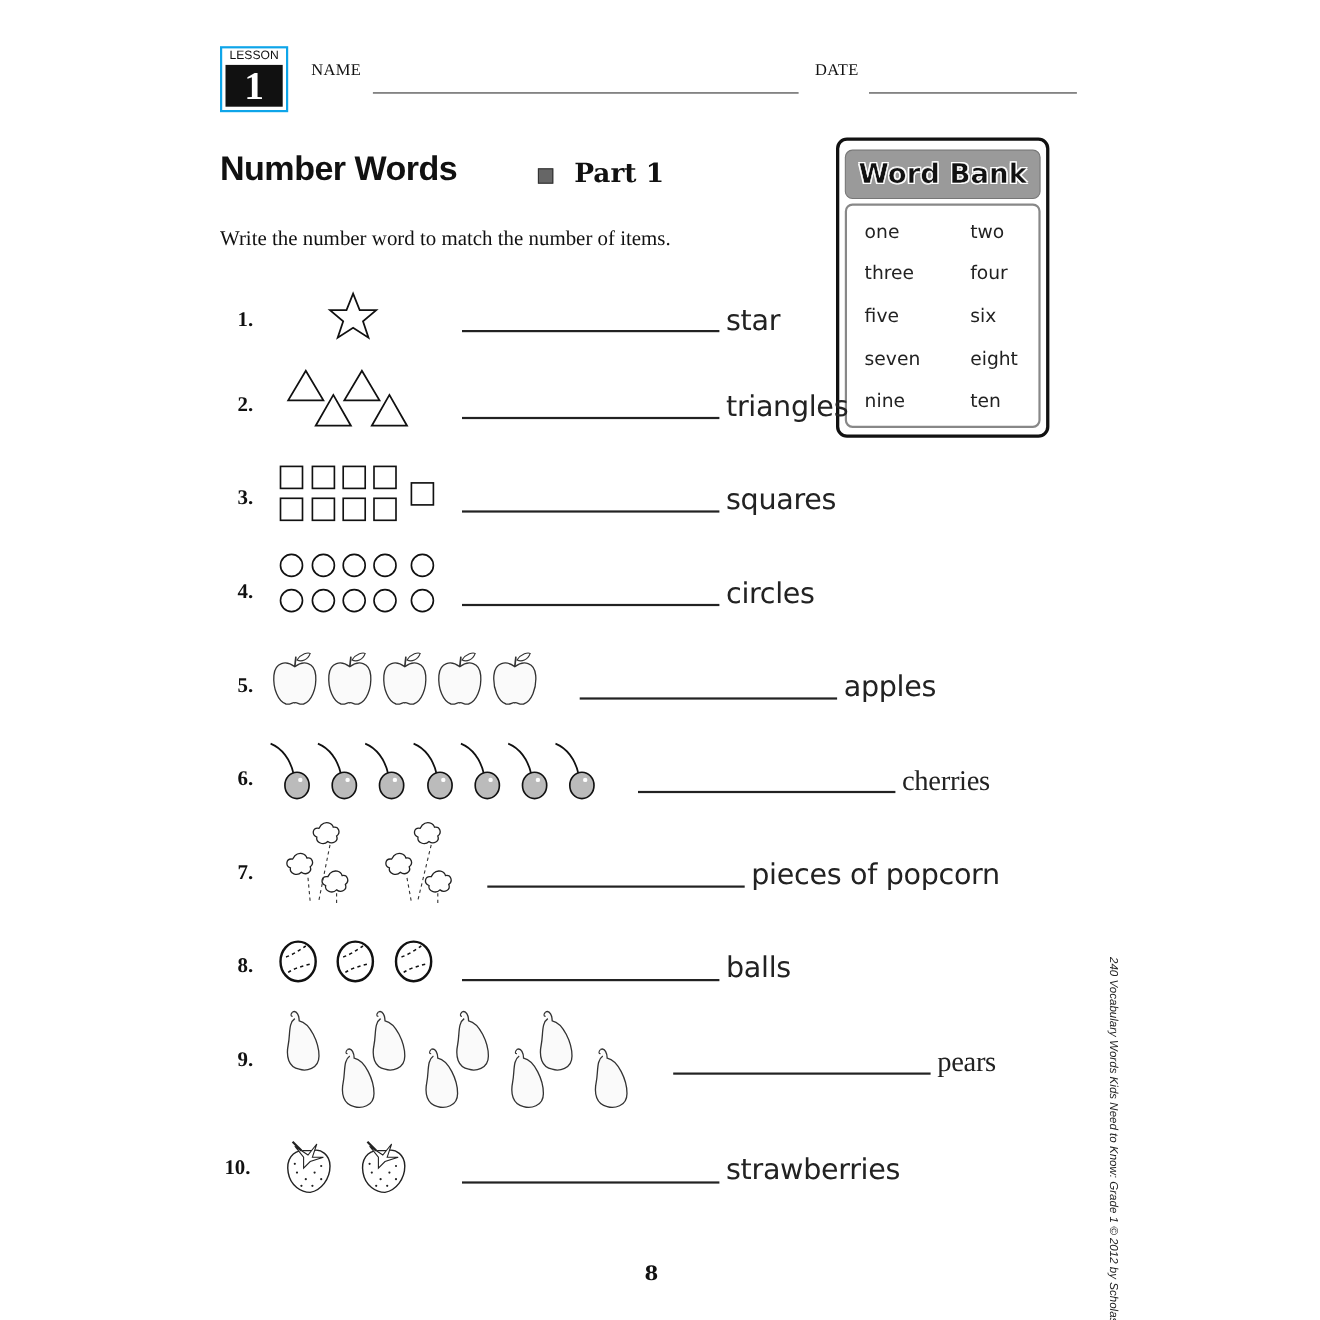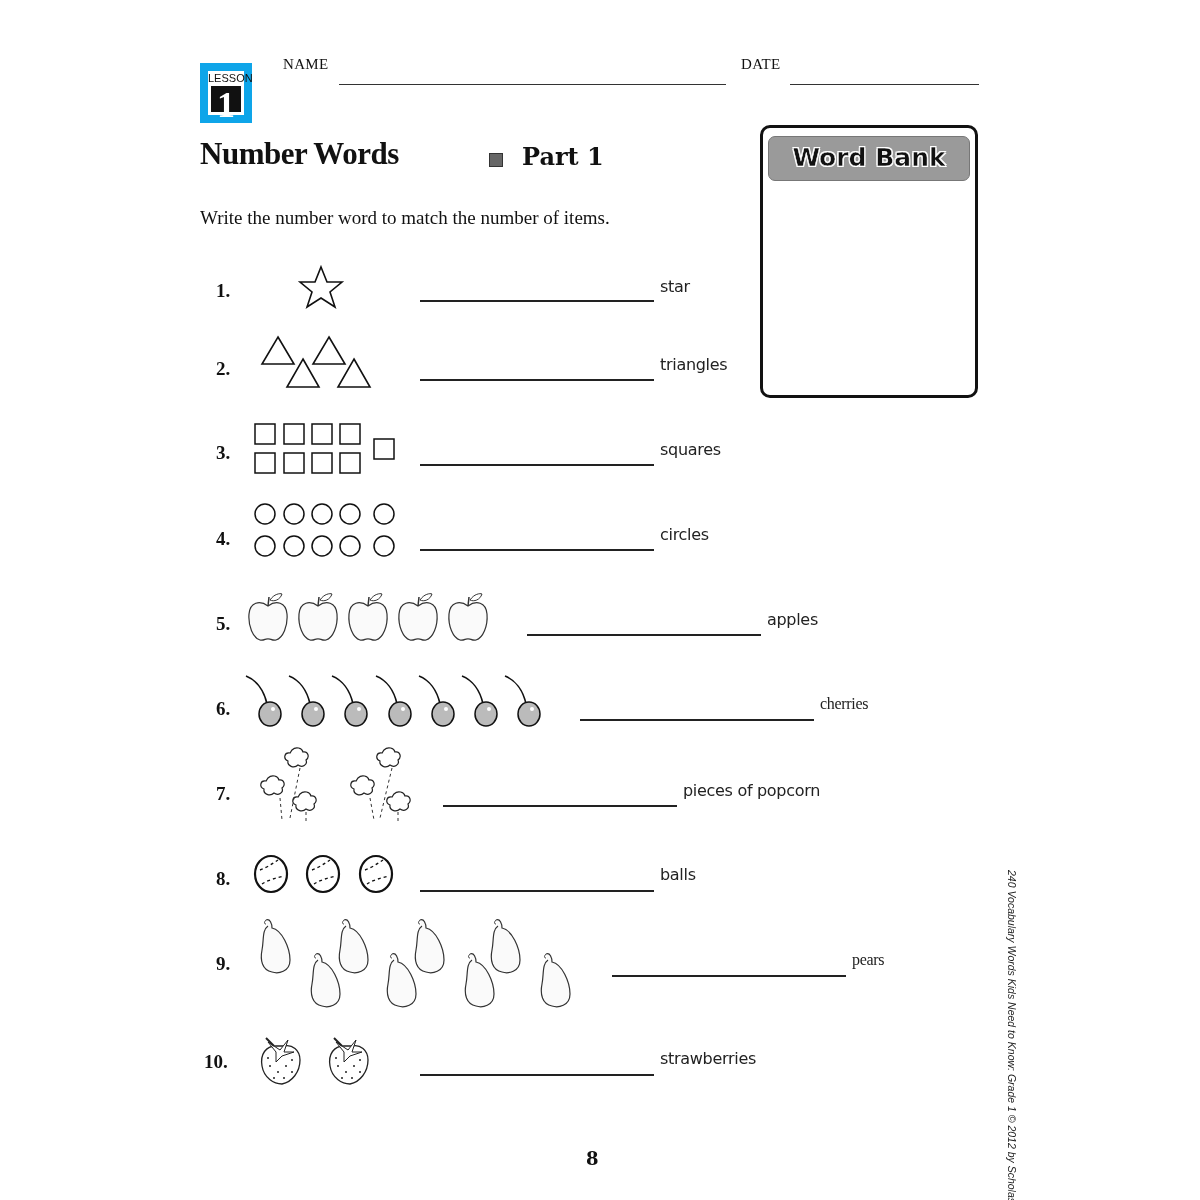--- a/index.html
+++ b/index.html
@@ -1,39 +1,39 @@
 <!DOCTYPE html>
 <html><head>
   <meta charset="utf-8">
   <style>
     html, body { margin: 0; padding: 0; background: #ffffff; }
     body { width: 1200px; height: 1200px; position: relative; overflow: hidden; font-family: "Liberation Serif", serif; color: #111; }
 
-    .lesson-badge { position: absolute; left: 200px; top: 42px; width: 52px; height: 60px; border: 8px solid #0ea5e9; background: #fff; box-sizing: border-box; margin-top: 21px; }
+    .lesson-badge { position: absolute; left: 200px; top: 42px; width: 62px; height: 60px; border: 2px solid #0ea5e9; background: #fff; box-sizing: border-box; }
     .lesson-badge .lbl { display: block; font-family: "Liberation Sans", sans-serif; font-size: 11px; text-align: center; line-height: 14px; letter-spacing: 0px; }
     .lesson-badge .num { position: absolute; left: 3px; right: 3px; top: 15px; bottom: 3px; background: #111; color: #fff; font-family: "Liberation Serif", serif; font-weight: bold; font-size: 36px; text-align: center; line-height: 39px; }
 
     .field-label { position: absolute; top: 56px; font-family: "Liberation Serif", serif; font-size: 15px; letter-spacing: 0.3px; }
     .field-line { position: absolute; top: 84px; height: 0; border-bottom: 1.5px solid #333; }
 
-    .title { position: absolute; left: 200px; top: 136px; font-family: Liberation Serif, serif; font-weight: bold; font-size: 31px; letter-spacing: -0.5px; }
+    .title { position: absolute; left: 200px; top: 136px; font-family: Liberation Sans, sans-serif; font-weight: bold; font-size: 31px; letter-spacing: -0.5px; }
     .title-square { position: absolute; left: 489px; top: 153px; width: 14px; height: 14px; background: #666; border: 1px solid #333; box-sizing: border-box; }
     .subtitle { position: absolute; left: 522px; top: 142px; font-family: "DejaVu Serif", serif; font-weight: bold; font-size: 24px; }
 
     .instructions { position: absolute; left: 200px; top: 207px; font-family: "Liberation Serif", serif; font-size: 19px; }
 
-    .word-bank { position: absolute; left: 760px; top: 125px; width: 218px; height: 273px; border: 3px solid #111; border-radius: 10px; box-sizing: border-box; background: #fff; }
+    .word-bank { position: absolute; left: 760px; top: 125px; width: 194px; height: 273px; border: 3px solid #111; border-radius: 10px; box-sizing: border-box; background: #fff; }
     .wb-header { position: absolute; left: 5px; right: 5px; top: 8px; height: 43px; background: #9a9a9a; border: 1px solid #777; border-radius: 7px; text-align: center; }
     .wb-header span { font-family: "DejaVu Sans", sans-serif; font-weight: bold; font-size: 25px; line-height: 42px; color: #111; -webkit-text-stroke: 0.5px #fff; text-shadow: 1px 1px 0 #fff, -1px -1px 0 #fff, 1px -1px 0 #fff, -1px 1px 0 #fff; }
     .wb-body { position: absolute; left: 5px; right: 5px; top: 57px; bottom: 6px; border: 2px solid #888; border-radius: 7px; }
     .wb-word { position: absolute; font-family: "DejaVu Sans", sans-serif; font-size: 17px; color: #222; }
 
     .q-num { position: absolute; font-family: "Liberation Serif", serif; font-weight: bold; font-size: 19px; }
     .answer-line { position: absolute; height: 0; border-bottom: 2px solid #222; width: 234px; }
-    .item-label { position: absolute; font-family: "DejaVu Sans", sans-serif; font-size: 16px; color: #222; letter-spacing: -0.3px; }
+    .item-label { position: absolute; font-family: "DejaVu Sans", sans-serif; font-size: 26px; color: #222; letter-spacing: -0.3px; }
     .pic { position: absolute; }
 
     .credit { position: absolute; left: 1018px; top: 870px; transform-origin: 0 0; transform: rotate(90deg); white-space: nowrap; font-family: "Liberation Sans", sans-serif; font-size: 10.5px; font-style: italic; color: #222; }
     .page-num { position: absolute; left: 586px; top: 1148px; font-family: "DejaVu Serif", serif; font-weight: bold; font-size: 18px; }
   </style>
 </head>
 <body>
 
 <div class="lesson-badge">
   <span class="lbl">LESSON</span>
@@ -45,20 +45,32 @@
 <div class="field-line" style="left:790px; width:189px;"></div>
 
 <div class="title">Number Words</div>
 <div class="title-square"></div>
 <div class="subtitle">Part 1</div>
 <div class="instructions">Write the number word to match the number of items.</div>
 
 <div class="word-bank">
   <div class="wb-header">
     <span>Word Bank</span>
+  </div>
+  <div class="wb-body">
+    <span class="wb-word" style="left:16px; top:14px;">one</span>
+    <span class="wb-word" style="left:112px; top:14px;">two</span>
+    <span class="wb-word" style="left:16px; top:52px;">three</span>
+    <span class="wb-word" style="left:112px; top:52px;">four</span>
+    <span class="wb-word" style="left:16px; top:91px;">five</span>
+    <span class="wb-word" style="left:112px; top:91px;">six</span>
+    <span class="wb-word" style="left:16px; top:130px;">seven</span>
+    <span class="wb-word" style="left:112px; top:130px;">eight</span>
+    <span class="wb-word" style="left:16px; top:168px;">nine</span>
+    <span class="wb-word" style="left:112px; top:168px;">ten</span>
   </div>
 </div>
 
 <div class="q-num" style="left:216px; top:280px;">1.</div>
 <svg class="pic" style="left:296px; top:264px;" width="50" height="46">
   <polygon points="25,3 31,18 46,18 34,28 39,43 25,34 11,43 16,28 4,18 19,18" fill="none" stroke="#111" stroke-width="1.6"></polygon>
 </svg>
 <div class="answer-line" style="left:420px; top:300px;"></div>
 <div class="item-label" style="left:660px; top:277px;">star</div>
 

